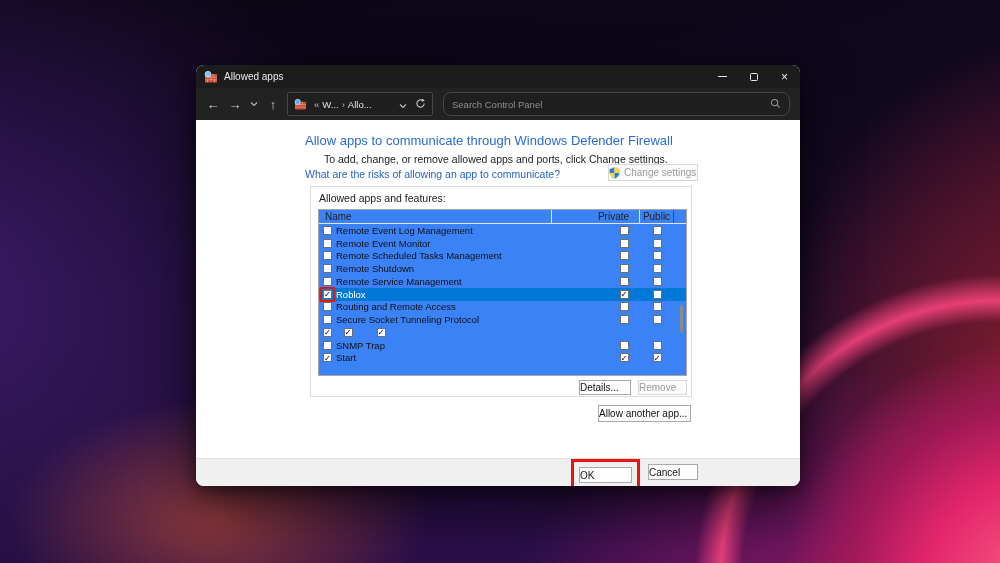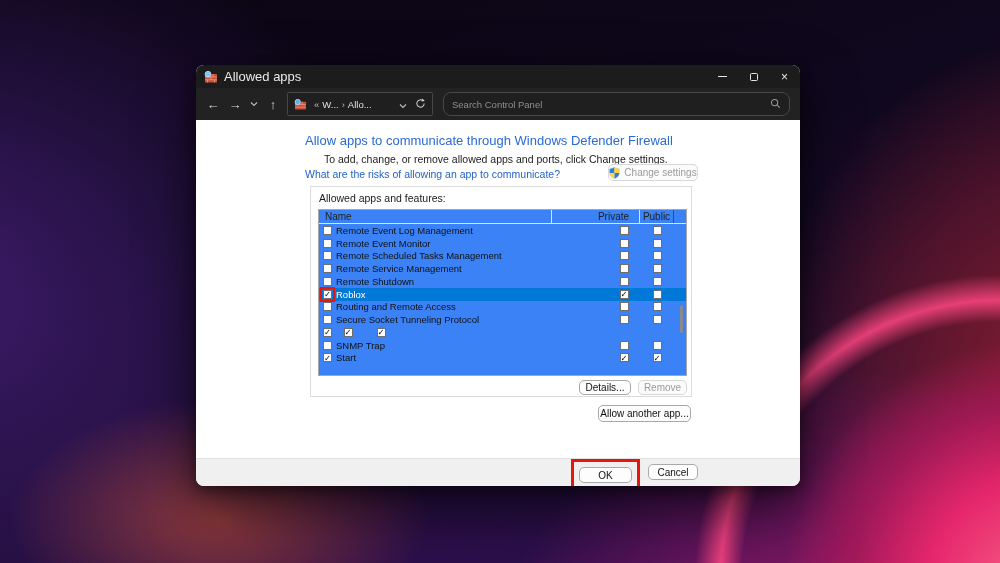--- a/index.html
+++ b/index.html
@@ -20,21 +20,21 @@
   .window{
     position:absolute; left:196px; top:65px; width:604px; height:421px;
     border-radius:8px; overflow:hidden;
     box-shadow:0 22px 55px rgba(0,0,0,.6), 0 4px 14px rgba(0,0,0,.45);
     background:#fff;
   }
   
   .titlebar{ position:absolute; left:0; top:0; width:100%; height:23px; background:#1c1c1c;
     display:flex; align-items:center; padding-left:8px; }
   .titlebar .app-icon{ display:inline-flex; margin-right:6px; }
-  .titlebar .title{ color:#e9e9e9; font-size:13px; }
+  .titlebar .title{ color:#e9e9e9; font-size:10px; }
   .win-controls{ position:absolute; right:0; top:0; height:23px; display:flex; }
   .win-btn{ width:31px; height:23px; display:flex; align-items:center; justify-content:center; color:#e6e6e6; font-size:12px; cursor:default; }
   .minline{ width:9px; height:1px; background:#e6e6e6; display:block; }
   .maxbox{ width:8px; height:8px; border:1px solid #e6e6e6; border-radius:1.5px; display:block; }
   
   .navbar{ position:absolute; left:0; top:23px; width:100%; height:32px; background:#222222;
     display:flex; align-items:center; }
   .nav-ico{ color:#d6d6d6; font-size:13px; width:22px; text-align:center; }
   .nav-ico.small{ font-size:9px; width:16px; color:#bdbdbd;}
   .nav-back{ margin-left:6px; }
@@ -48,22 +48,22 @@
   .searchbar{ position:absolute; left:247px; top:4px; width:347px; height:24px;
     background:#1f1f1f; border:1px solid #474747; border-radius:8px;
     display:flex; align-items:center; padding:0 8px; }
   .searchbar input{ flex:1; background:transparent; border:none; outline:none; color:#cfcfcf; font-size:9.5px; font-family:inherit; }
   .searchbar input::placeholder{ color:#8f8f8f; }
   
   .content{ position:absolute; left:0; top:55px; width:100%; height:338px; background:#ffffff; }
   .page-title{ position:absolute; left:109px; top:13px; font-size:13px; color:#2a6bd1; }
   .page-sub{ position:absolute; left:109px; top:33px; font-size:10.5px; color:#1b1b1b;margin-left:19px; }
   .risks-link{ position:absolute; left:109px; top:48px; font-size:10.5px; color:#2462c9; cursor:pointer; }
-  .btn{ background:#fdfdfd; border:1px solid #a9a9a9; border-radius:5px; font-size:10px; color:#111;
-    font-family:inherit; display:flex; align-items:center; justify-content:center; cursor:default; }
+  .btn{ background:#fdfdfd; border:1px solid #a9a9a9; border-radius:0; font-size:10px; color:#111;
+    font-family:inherit; display:flex; align-items:center; justify-content:flex-start; cursor:default; }
   .btn.disabled{ background:#fbfbfb; border-color:#d8d8d8; color:#9b9b9b; }
   .change-settings{ position:absolute; left:412px; top:44px; width:90px; height:17px; gap:4px; }
   .groupbox{ position:absolute; left:114px; top:66px; width:382px; height:211px;
     border:1px solid #dcdcdc; background:#fff; }
   .group-label{ position:absolute; left:8px; top:5px; font-size:10.5px; color:#1b1b1b; }
   .listview{ position:absolute; left:7px; top:22px; width:369px; height:167px; border:1px solid #a6a6a6; background:#3b82f6; }
   .lheader{ display:flex; height:14px; border-bottom:1px solid #e4e4e4; align-items:center; font-size:10px; color:#222; }
   .lh-name{ flex:1; padding-left:6px; border-right:1px solid #e4e4e4; height:100%; display:flex; align-items:center;}
   .lh-priv{ width:52px; border-right:1px solid #e4e4e4; height:100%; display:flex; align-items:center; justify-content:center;margin-left:36px;}
   .lh-pub{ width:34px; text-align:center; border-right:1px solid #b91c1c; height:100%; display:flex; align-items:center; justify-content:center;}
@@ -246,34 +246,34 @@
                 </span>
                 <span class="lcell pub">
                   <span class="cb"></span>
                 </span>
                 <span class="lgut"></span>
               </div>
               <div class="lrow">
                 <span class="cbwrap">
                   <span class="cb"></span>
                 </span>
+                <span class="lname">Remote Shutdown</span>
+                <span class="lcell">
+                  <span class="cb"></span>
+                </span>
+                <span class="lcell pub">
+                  <span class="cb"></span>
+                </span>
+                <span class="lgut"></span>
+              </div>
+              <div class="lrow">
+                <span class="cbwrap">
+                  <span class="cb"></span>
+                </span>
                 <span class="lname">Remote Service Management</span>
-                <span class="lcell">
-                  <span class="cb"></span>
-                </span>
-                <span class="lcell pub">
-                  <span class="cb"></span>
-                </span>
-                <span class="lgut"></span>
-              </div>
-              <div class="lrow">
-                <span class="cbwrap">
-                  <span class="cb"></span>
-                </span>
-                <span class="lname">Remote Shutdown</span>
                 <span class="lcell">
                   <span class="cb"></span>
                 </span>
                 <span class="lcell pub">
                   <span class="cb"></span>
                 </span>
                 <span class="lgut"></span>
               </div>
               <div class="lrow sel">
                 <span class="cbwrap ann">

